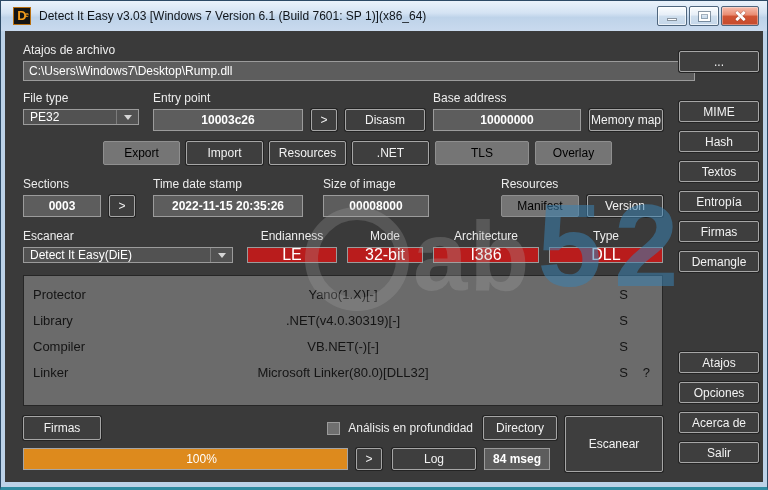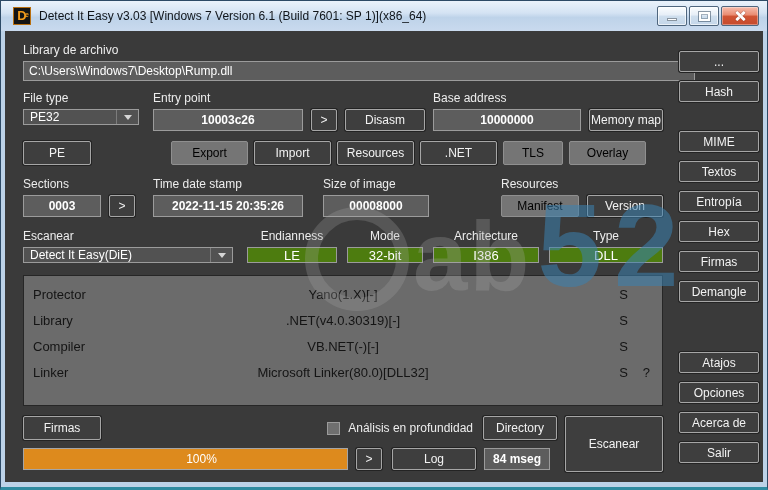--- a/index.html
+++ b/index.html
@@ -42,22 +42,22 @@
 
   .lbl { color:#ededed; font-size:12px; margin-bottom:4px; white-space:nowrap; }
   .lbl-c { text-align:center; }
 
   .file-input { width:672px; height:21px; background:#5d5d5d; border:1px solid #9b9b9b;
                 color:#fff; padding:0 5px; font-size:12px; font-family:inherit; }
 
   .valfield { background:#5d5d5d; border:1px solid #9b9b9b; color:#fff; height:22px;
               display:flex; align-items:center; justify-content:center;
               font-size:12px; font-weight:bold; }
-  .infofield { background:#4d7c0f; border:1px solid #9b9b9b; color:#fff; height:16px;
-               display:flex; align-items:center; justify-content:center; font-size:13px; }
+  .infofield { background:#b91c1c; border:1px solid #9b9b9b; color:#fff; height:16px;
+               display:flex; align-items:center; justify-content:center; font-size:16px; }
 
   .btn { background:#3e3e3e; border:1px solid #a6a6a6; box-shadow:0 0 0 1px #232323;
          border-radius:2px; color:#f2f2f2; font-size:12px; height:22px;
          display:flex; align-items:center; justify-content:center;
          font-family:inherit; cursor:default; white-space:nowrap; }
   .btn.disabled { background:#757575; border-color:#8f8f8f; color:#000000; box-shadow:none; }
   .sq { width:26px; }
 
   .combo { background:#525252; border:1px solid #9b9b9b; height:16px; color:#fff;
            font-size:12px; display:flex; align-items:center; padding-left:6px; }
@@ -137,21 +137,21 @@
   <div class="client">
 
     <div class="watermark">
       <div class="wm-ring"></div>
       <div class="wm-gray">ab</div>
       <div class="wm-blue">52</div>
     </div>
 
     <div class="main">
 
-      <div class="lbl" style="margin-top:2px;">Library de archivo</div>
+      <div class="lbl" style="margin-top:2px;">Atajos de archivo</div>
       <input class="file-input" value="C:\Users\Windows7\Desktop\Rump.dll" style="">
 
       <div class="row row-ft">
         <div class="grp" style="width:116px;">
           <div class="lbl">File type</div>
           <div class="combo">
             <span>PE32</span>
             <span class="combo-arrow"></span>
           </div>
         </div>
@@ -166,26 +166,25 @@
         <div class="grp" style="margin-left:auto;">
           <div class="lbl">Base address</div>
           <div class="hrow">
             <div class="valfield" style="width:148px;">10000000</div>
             <button class="btn" style="width:74px;margin-left:8px;">Memory map</button>
           </div>
         </div>
       </div>
 
       <div class="row row-pe">
-        <button class="btn" style="width:68px;">PE</button>
         <button class="btn disabled" style="width:77px;margin-left:80px;">Export</button>
         <button class="btn" style="width:77px;margin-left:6px;">Import</button>
         <button class="btn" style="width:77px;margin-left:6px;">Resources</button>
         <button class="btn" style="width:77px;margin-left:6px;">.NET</button>
-        <button class="btn disabled" style="width:60px;margin-left:6px;">TLS</button>
+        <button class="btn disabled" style="width:94px;margin-left:6px;">TLS</button>
         <button class="btn disabled" style="width:77px;margin-left:6px;">Overlay</button>
       </div>
 
       <div class="row row-sec">
         <div class="grp">
           <div class="lbl">Sections</div>
           <div class="hrow">
             <div class="valfield" style="width:78px;">0003</div>
             <button class="btn sq" style="margin-left:8px;">&gt;</button>
           </div>
@@ -275,25 +274,24 @@
             <button class="btn" style="width:84px;margin-left:10px;">Log</button>
             <div class="valfield" style="width:66px;margin-left:8px;">84 mseg</div>
           </div>
         </div>
         <button class="btn scan-btn">Escanear</button>
       </div>
     </div>
 
     <div class="sidebar">
       <button class="btn browse-btn">...</button>
+      <button class="btn mt-group">MIME</button>
       <button class="btn">Hash</button>
-      <button class="btn mt-group">MIME</button>
       <button class="btn">Textos</button>
       <button class="btn">Entropía</button>
-      <button class="btn">Hex</button>
       <button class="btn">Firmas</button>
       <button class="btn">Demangle</button>
       <div class="side-spacer"></div>
       <button class="btn">Atajos</button>
       <button class="btn">Opciones</button>
       <button class="btn">Acerca de</button>
       <button class="btn">Salir</button>
     </div>
 
   </div>

